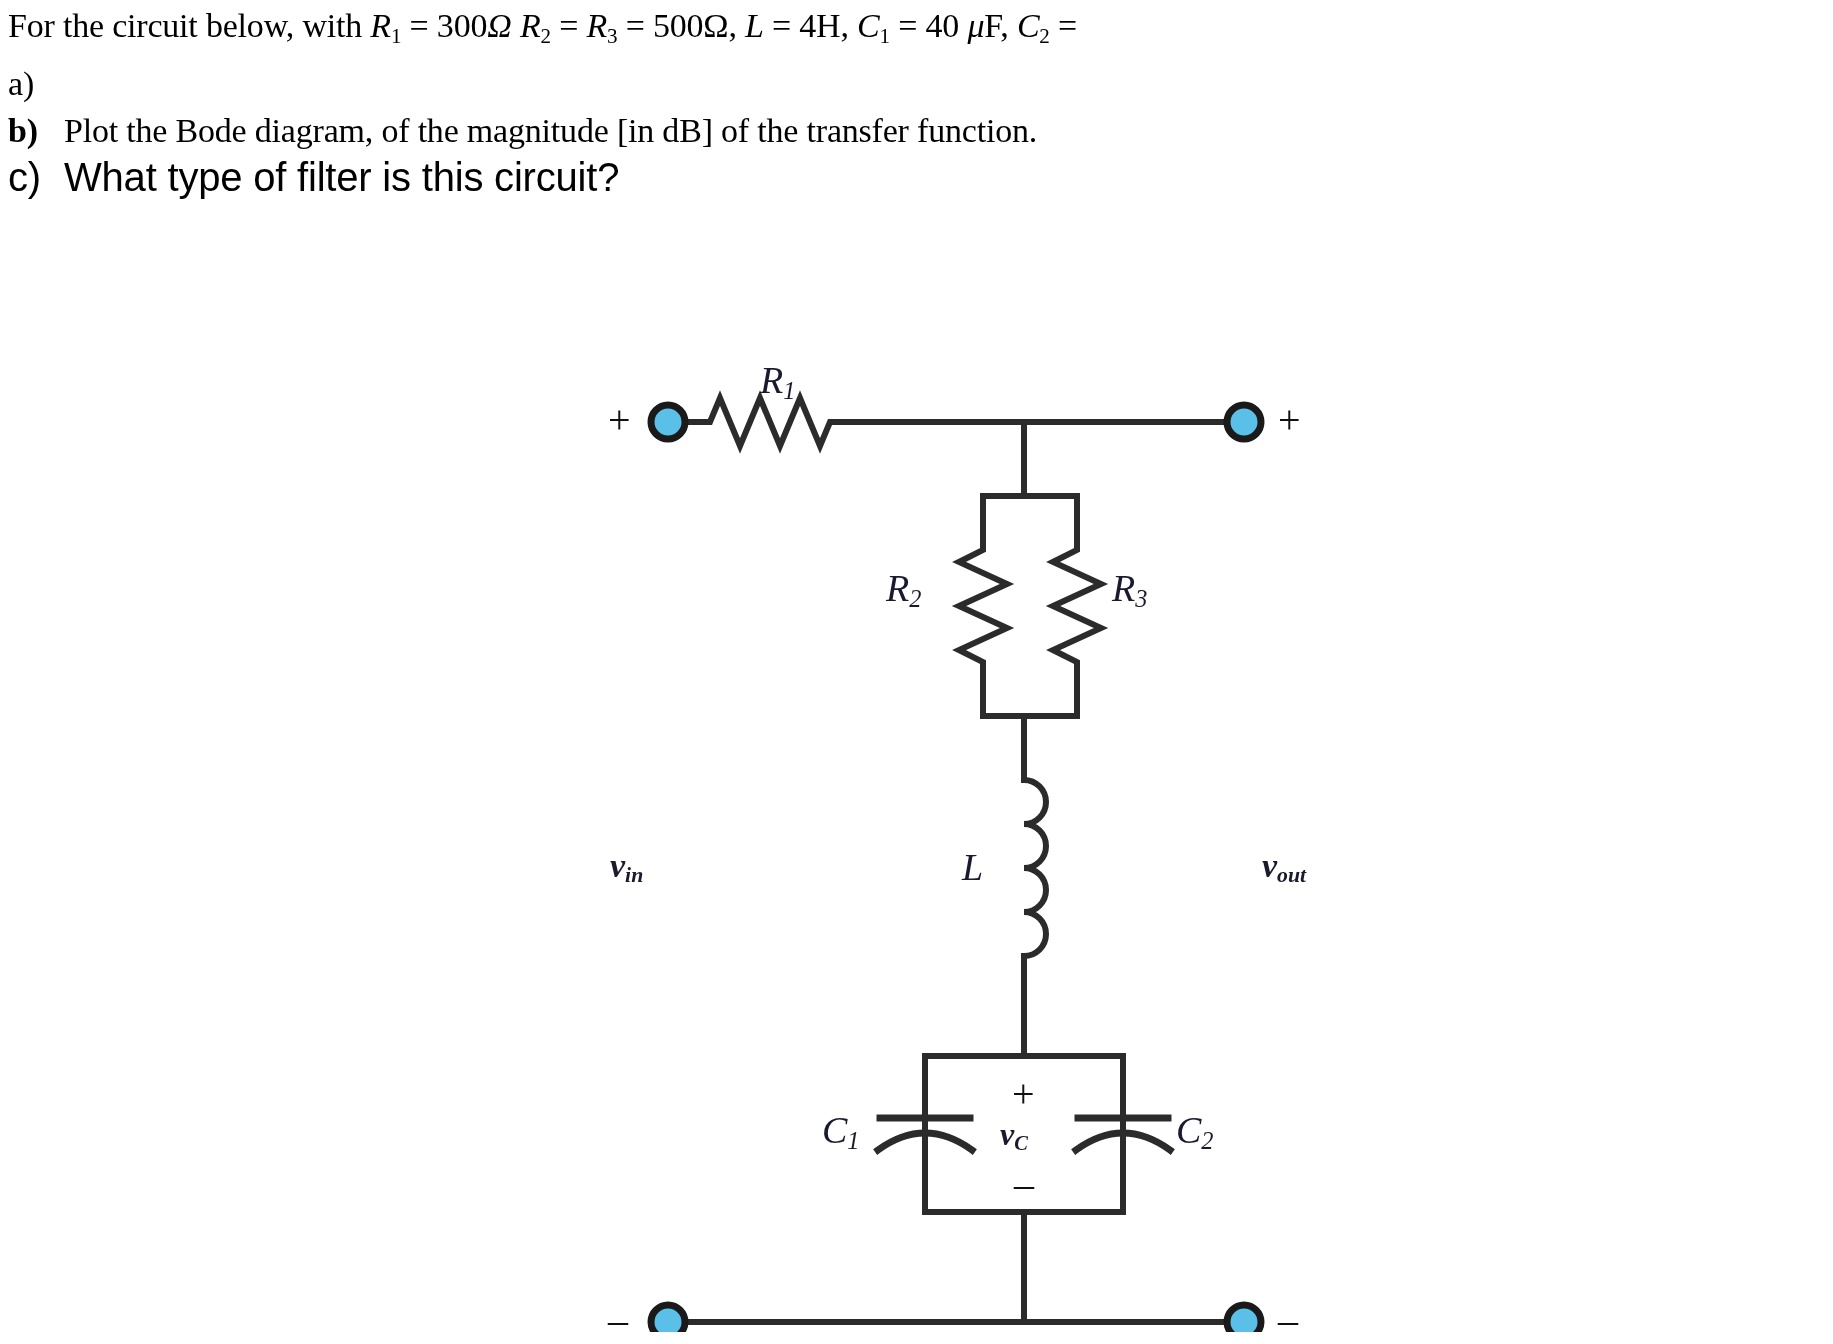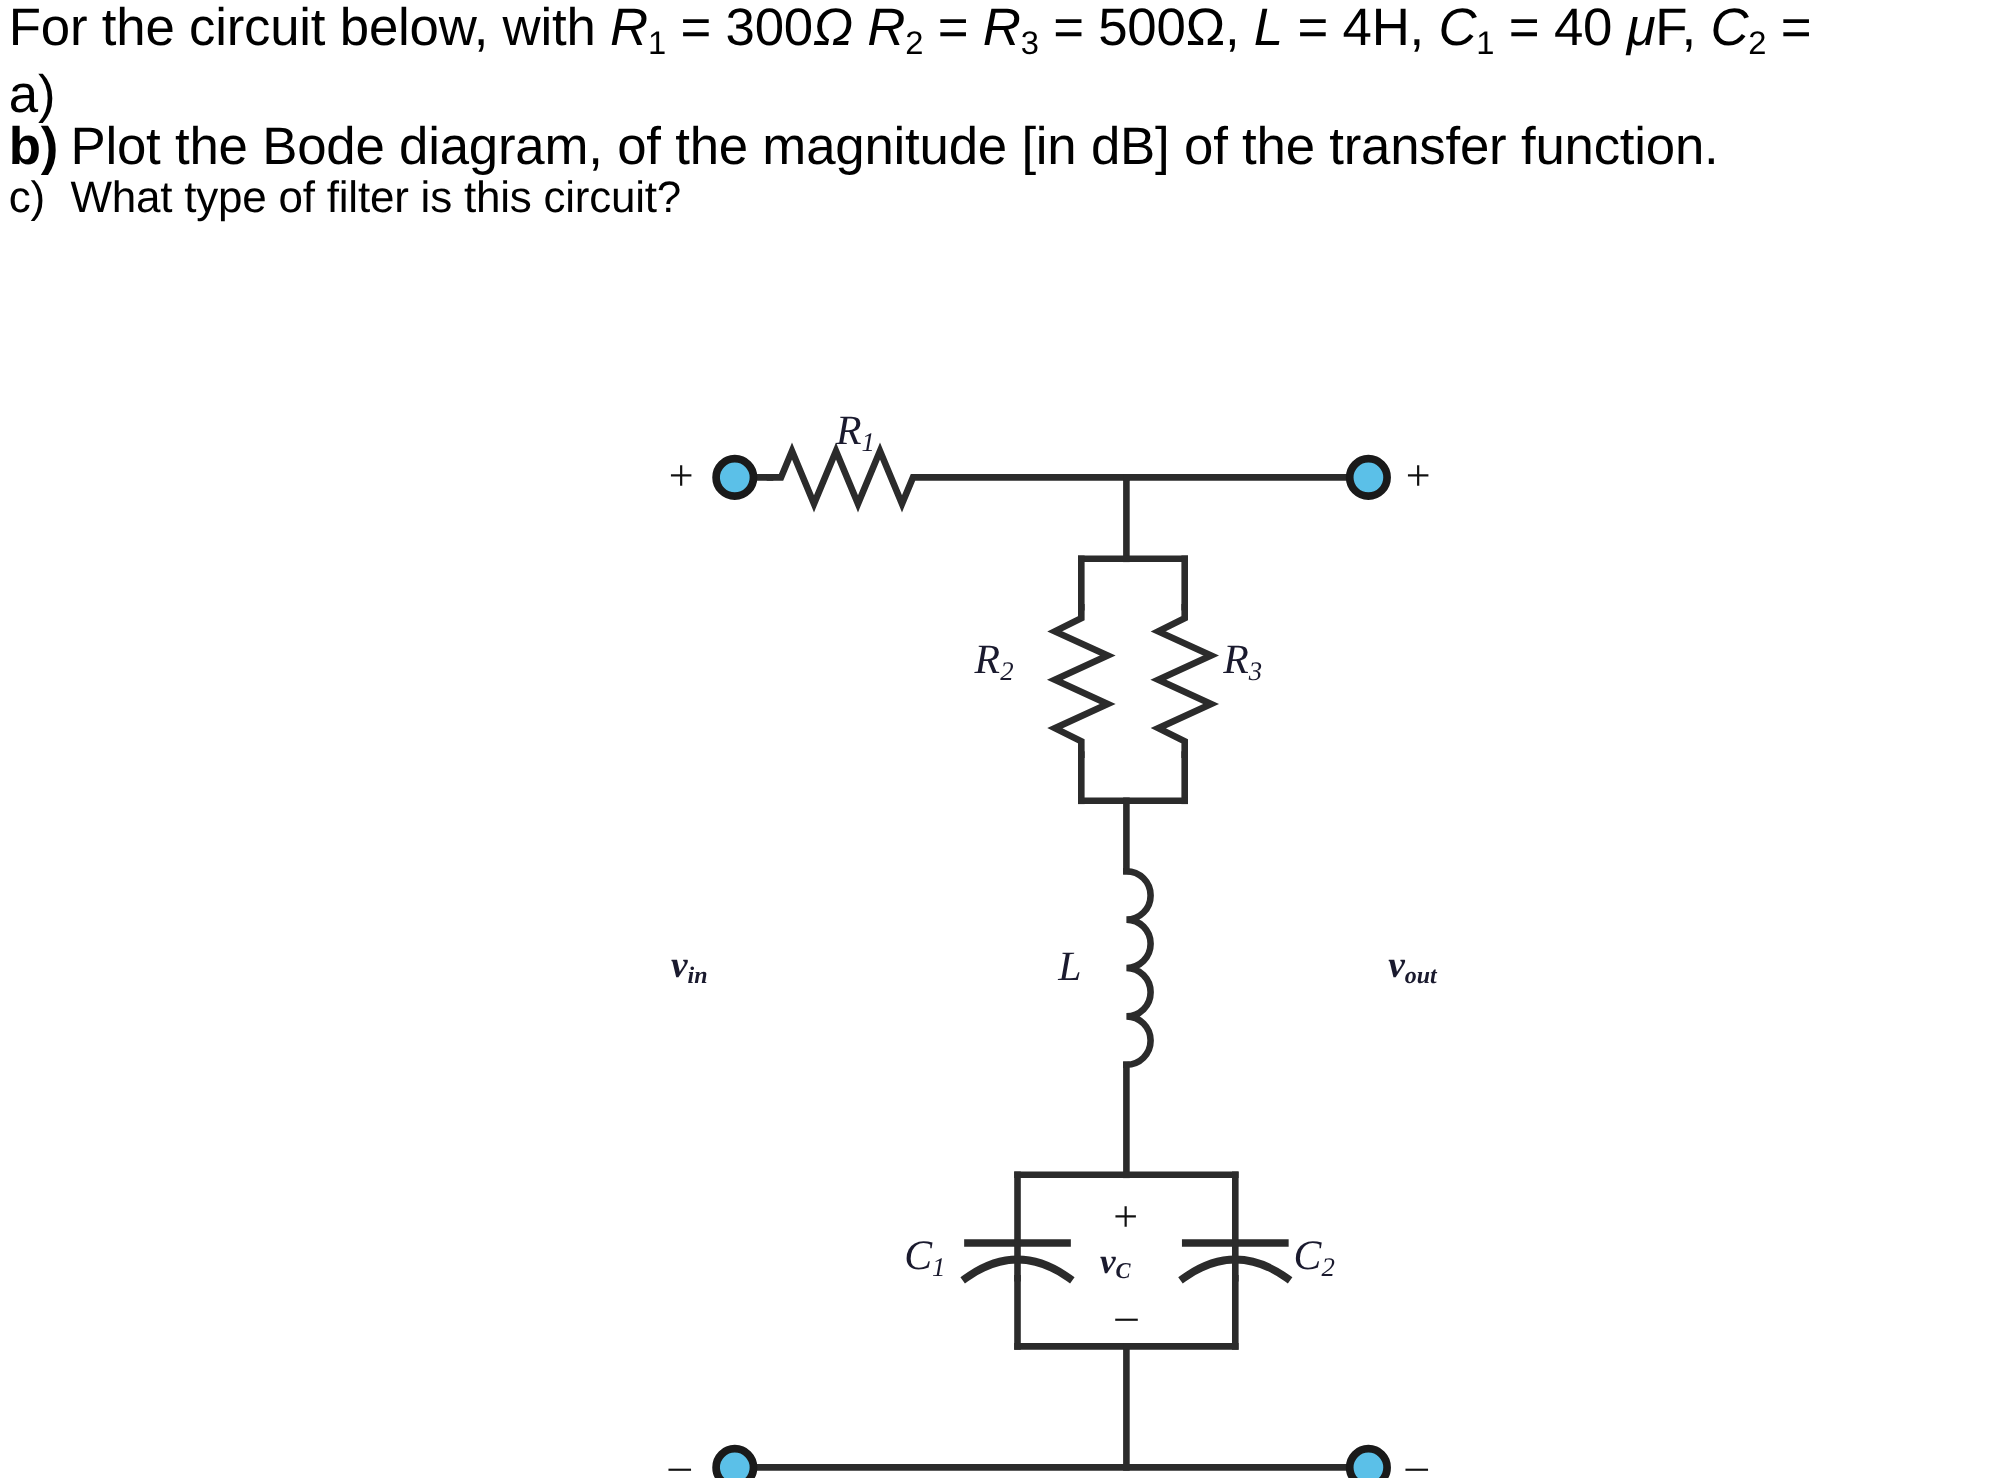--- a/index.html
+++ b/index.html
@@ -17,22 +17,22 @@
   }
 
   
   .problem {
     position: absolute;
     left: 8px;
     top: 2px;
     width: 1820px;
   }
   .ptext {
-    font-family: Liberation Sans, sans-serif;
-    font-size: 48px;
+    font-family: Liberation Serif, serif;
+    font-size: 34px;
     line-height: 47px;
     letter-spacing: -0.2px;
     white-space: nowrap;
   }
   .line-wrap { white-space: normal; width: 1820px; }
   .sans {
     font-family: "Liberation Sans", sans-serif;
     font-size: 40px;
   }
   .it { font-style: italic; }
@@ -54,21 +54,21 @@
   .itemlabel {
     display: inline-block;
     width: 56px;
     flex: 0 0 56px;
   }
 
   
   .circuit {
     position: absolute;
     left: 0;
-    top: 330px;
+    top: 318px;
     width: 1645px;
     height: 1014px;
   }
   .circuit svg { display: block; }
 
   .lbl {
     position: absolute;
     font-family: "Liberation Serif", serif;
     font-style: italic;
     font-size: 38px;

